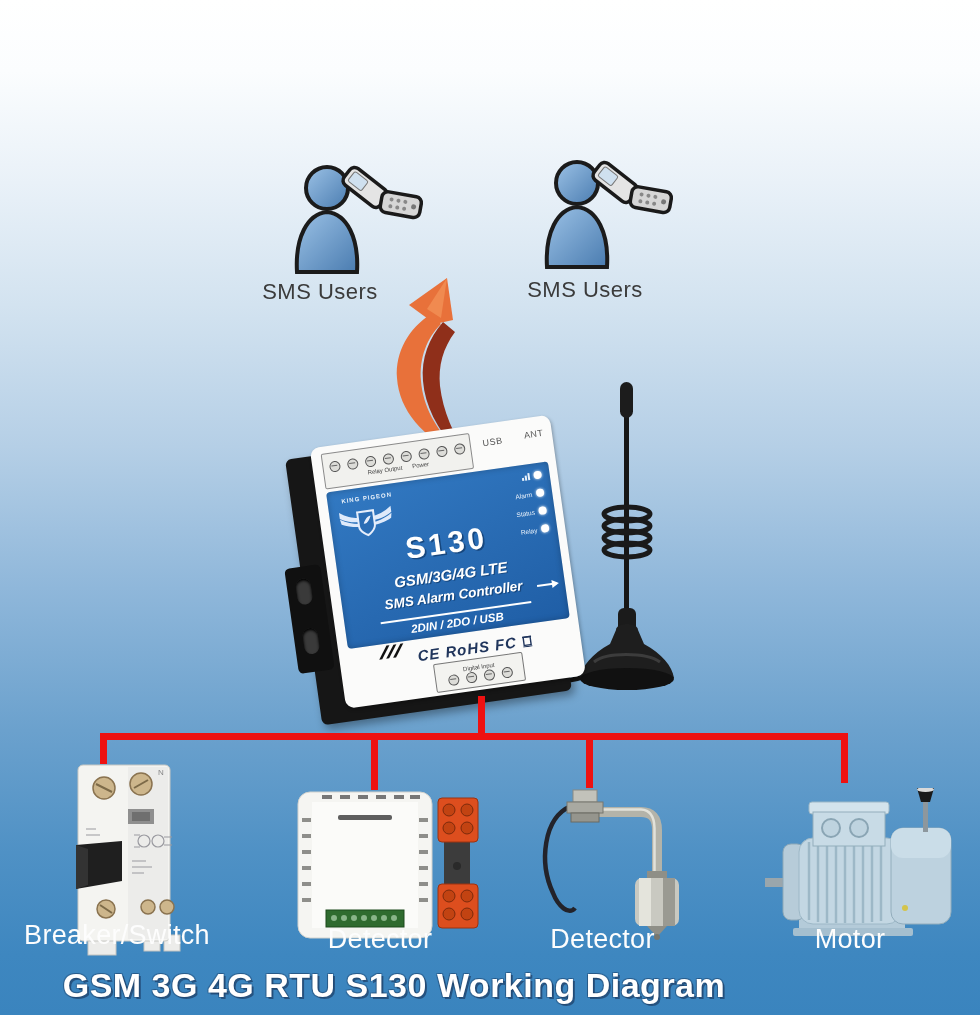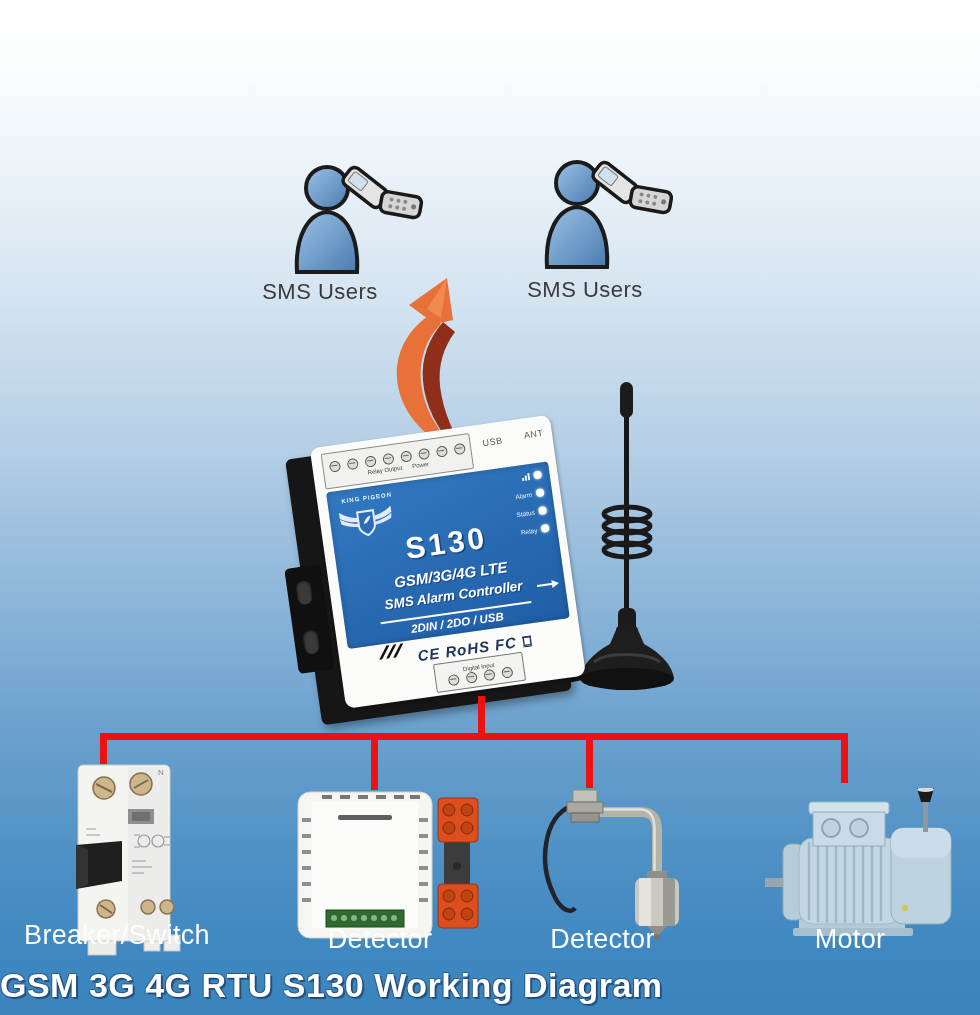--- a/index.html
+++ b/index.html
@@ -7,21 +7,21 @@
   .canvas{
     position:relative; width:980px; height:1015px; overflow:hidden;
     background:linear-gradient(180deg,#ffffff 0%,#fbfdfe 7%,#e9f1f8 18%,#d3e3f0 30%,
       #b5cfe6 44%,#8fb7da 58%,#6ba1cd 72%,#4f91c5 84%,#3e87c0 94%,#3a84be 100%);
   }
   .abs{position:absolute;}
   
   .sms-label{font-size:22px;color:#3b3b3b;text-align:center;letter-spacing:.5px;}
   .dev-label{font-size:27px;color:#fdfdfd;text-align:center;letter-spacing:.3px;}
   .main-title{
-    width:788px;font-size:34px;font-weight:700;color:#ffffff;letter-spacing:.5px;
+    width:788px;text-align:center;font-size:34px;font-weight:700;color:#ffffff;letter-spacing:.5px;
     text-shadow:2px 2px 0 rgba(26,56,94,.65),-1px -1px 0 rgba(26,56,94,.35),
                 1px -1px 0 rgba(26,56,94,.35),-1px 1px 0 rgba(26,56,94,.35);
   }
   
   .red{background:#ee1111;}
   
   .device{left:302px;top:432px;width:268px;height:278px;transform:rotate(-8deg);}
   .chassis{left:0;top:8px;width:252px;height:268px;background:#161616;border-radius:6px;
            box-shadow:3px 5px 9px rgba(0,0,0,.35);}
   .flange{left:-16px;top:116px;width:36px;height:106px;background:#101010;border-radius:5px;}

